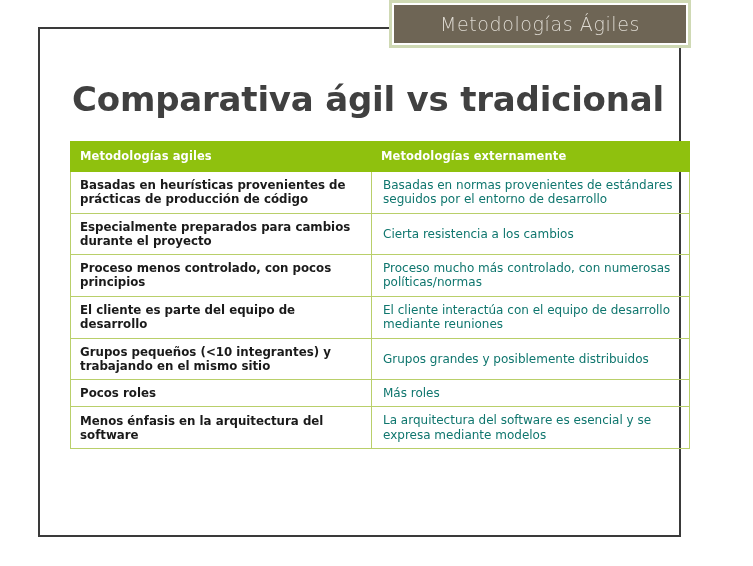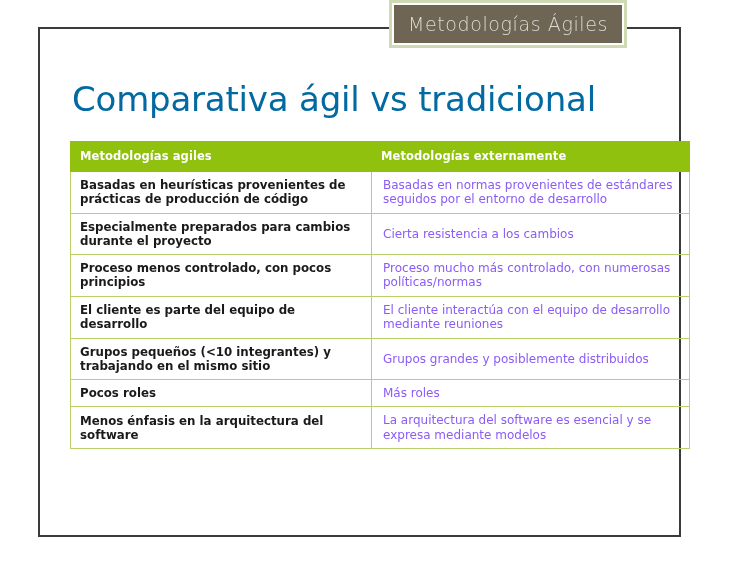--- a/index.html
+++ b/index.html
@@ -25,21 +25,21 @@
     border: 2px solid #3a3a3a;
     box-sizing: border-box;
     background: #ffffff;
   }
 
   
   #banner {
     position: absolute;
     left: 389px;
     top: 0px;
-    width: 238px;
+    width: 302px;
     height: 48px;
     background: #cfd9b4;
     box-sizing: border-box;
     padding: 3px;
     z-index: 5;
   }
   #banner-inner {
     width: 100%;
     height: 100%;
     background: #6e6555;
@@ -57,22 +57,22 @@
     font-family: "DejaVu Sans", sans-serif;
     white-space: nowrap;
   }
 
   
   #slide-title {
     position: absolute;
     left: 72px;
     top: 79px;
     font-size: 34px;
-    color: #0369a1;
-    font-weight: 400;
+    color: #404040;
+    font-weight: 700;
     letter-spacing: -0.2px;
     font-family: "DejaVu Sans", sans-serif;
     white-space: nowrap;
     z-index: 4;
   }
 
   
   #comparison-table {
     position: absolute;
     left: 70px;
@@ -109,21 +109,21 @@
     line-height: 1.20;
     margin-top: 48px;
   }
   #comparison-table td.cell-agile {
     font-size: 11.8px;
     font-weight: bold;
   }
   #comparison-table td.cell-trad {
     font-size: 12px;
     font-weight: normal;
-    color: #8b5cf6;
+    color: #0f766e;
     padding-left: 11px;
   }
 </style>
 </head>
 <body>
 
 <div id="slide-frame"></div>
 
 <div id="banner">
   <div id="banner-inner">

